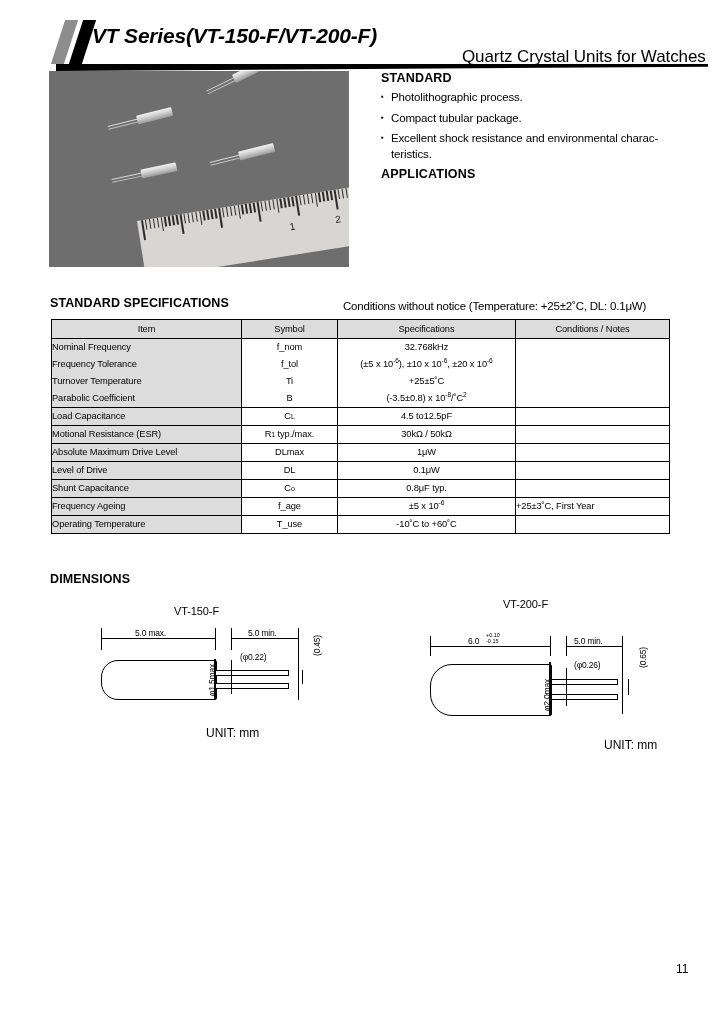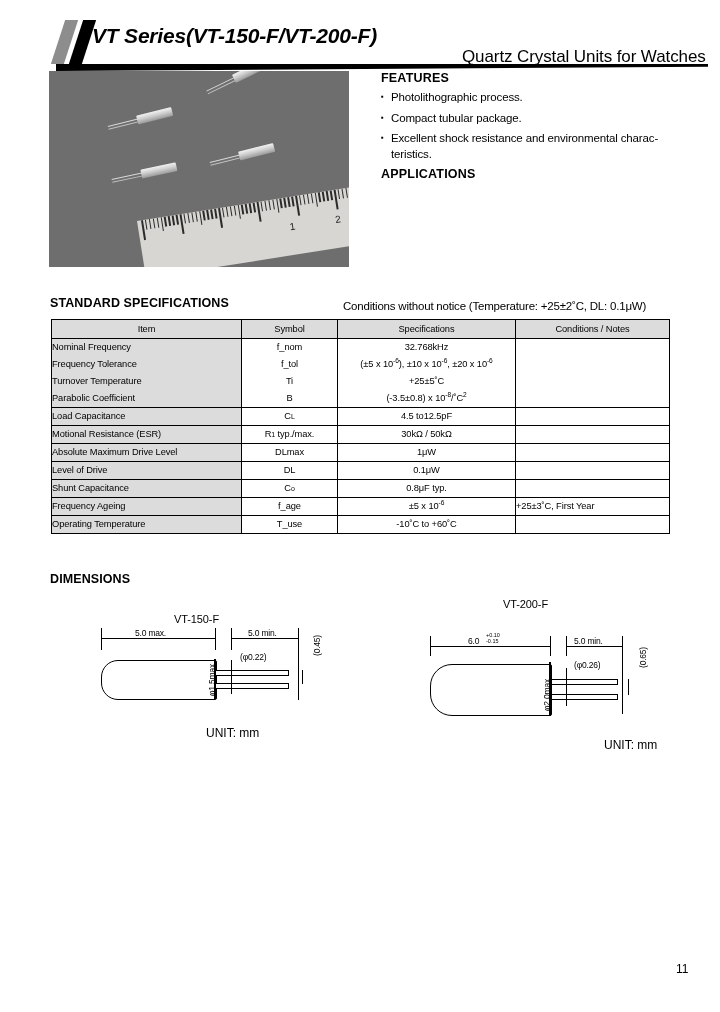--- a/index.html
+++ b/index.html
@@ -176,21 +176,21 @@
           <div class="t" style="left: 206.8px; height: 10px;"></div>
           <div class="t" style="left: 210.7px; height: 10px;"></div>
           <div class="t" style="left: 214.6px; height: 10px;"></div>
           <div class="num" style="left: 150px; top: 24px;">1</div>
           <div class="num" style="left: 196px; top: 24px;">2</div>
         </div>
     </div>
   </div>
 
   <div class="feat">
-    <div class="sec-h">FEATURES</div>
+    <div class="sec-h">STANDARD</div>
     <div class="bul">Photolithographic process.</div>
     <div class="bul">Compact tubular package.</div>
     <div class="bul">
       <span>Excellent shock resistance and environmental charac-</span>
       <span class="ind">teristics.</span>
     </div>
 
     <div class="sec-h" style="margin-top:5px;">APPLICATIONS</div>
   </div>
 
@@ -278,21 +278,21 @@
           <td class="sym">T_use</td>
           <td class="spc">-10˚C to +60˚C</td>
           <td class="note"></td>
         </tr>
       </tbody>
   </table>
 
   <div class="dim-h">DIMENSIONS</div>
 
   <div class="dwg" style="left:80px;top:598px;width:300px;height:160px;">
-    <div class="dlabel" style="left:94px;top:15px;">VT-150-F</div>
+    <div class="dlabel" style="left:94px;top:7px;">VT-150-F</div>
 
     <div class="ln vln" style="left:21px;top:30px;height:22px;"></div>
     <div class="ln vln" style="left:135px;top:30px;height:22px;"></div>
     <div class="ln vln" style="left:151px;top:30px;height:22px;"></div>
     <div class="ln vln" style="left:218px;top:30px;height:72px;"></div>
     <div class="ln hln" style="left:21px;top:40px;width:114px;"></div>
     <div class="ln hln" style="left:151px;top:40px;width:67px;"></div>
 
     <div class="dtxt" style="left:55px;top:30px;">5.0 max.</div>
     <div class="dtxt" style="left:168px;top:30px;">5.0 min.</div>

